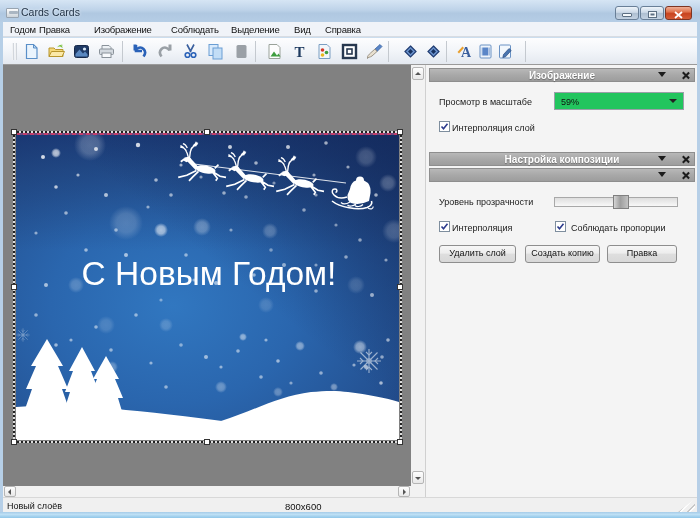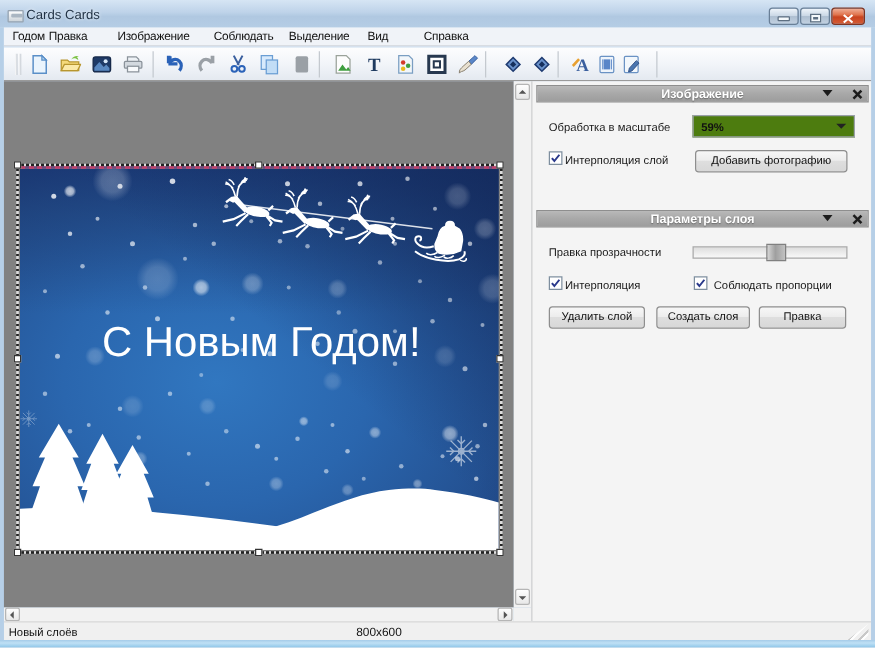--- a/index.html
+++ b/index.html
@@ -60,21 +60,21 @@
     border:1px solid #8e8e8e; }
   .phead .pt { position:absolute; width:100%; text-align:center; top:1px; font-size:10px; font-weight:bold; color:#fff;
     text-shadow:0 1px 1px rgba(80,80,80,.7); }
   .phead .pv { position:absolute; right:28px; top:3px; width:0; height:0;
     border-left:4px solid transparent; border-right:4px solid transparent; border-top:5px solid #1c1c1c; }
   .phead .px { position:absolute; right:5px; top:3px; width:7px; height:7px; }
   .phead .px:before, .phead .px:after { content:""; position:absolute; left:3px; top:-1px; width:1.6px; height:9px; background:#1c1c1c; }
   .phead .px:before { transform:rotate(45deg); }
   .phead .px:after { transform:rotate(-45deg); }
   .plabel { position:absolute; font-size:9px; color:#1a1a1a; white-space:nowrap; }
-  .pselect { position:absolute; background:#4d7c0f; border:1px solid #9aa0a8; font-size:9px; color:#111;font-weight:bold; }
+  .pselect { position:absolute; background:#22c55e; border:1px solid #9aa0a8; font-size:9px; color:#111; }
   .pselect .arr { position:absolute; right:6px; top:6px; width:0; height:0;
     border-left:4px solid transparent; border-right:4px solid transparent; border-top:4px solid #222; }
   .pbtn { position:absolute; background:linear-gradient(180deg,#f7f7f7 0%,#ededed 45%,#dedede 50%,#d8d8d8 100%);
     border:1px solid #8e8e8e; border-radius:3px; font-size:9px; color:#111; text-align:center; white-space:nowrap; }
   .cbox { position:absolute; width:11px; height:11px; background:#fff; border:1px solid #7e8e9e; }
   .cbox svg { position:absolute; left:0px; top:0px; }
   .slider-track { position:absolute; left:128px; top:132px; width:124px; height:10px;
     background:linear-gradient(180deg,#dedede,#f8f8f8); border:1px solid #a8a8a8; }
   .slider-thumb { position:absolute; left:187px; top:130px; width:16px; height:14px;
     background:linear-gradient(90deg,#d5d5d5,#9f9f9f 45%,#c2c2c2); border:1px solid #808080; }
@@ -118,21 +118,21 @@
     </svg>
   </div>
 
 <div class="abs" id="menubar">
   <span style="left:7px">Годом</span>
   <span style="left:36px">Правка</span>
   <span style="left:91px">Изображение</span>
   <span style="left:168px">Соблюдать</span>
   <span style="left:228px">Выделение</span>
   <span style="left:291px">Вид</span>
-  <span style="left:336px">Справка</span>
+  <span style="left:322px">Справка</span>
 </div>
 
 <div class="abs" id="toolbar">
   <div class="grip" style="left:9px"></div>
   <div class="grip" style="left:12px"></div>
   <div class="tsep" style="left:119px"></div>
   <div class="tsep" style="left:252px"></div>
   <div class="tsep" style="left:385px"></div>
   <div class="tsep" style="left:443px"></div>
   <div class="tsep" style="left:522px"></div>
@@ -486,58 +486,61 @@
     </div>
 </div>
 <div class="abs" id="sbcorner"></div>
 
 <div class="abs" id="panel">
   <div class="phead" style="top:3px">
       <span class="pt">Изображение</span>
       <span class="pv"></span>
       <span class="px"></span>
     </div>
-  <div class="plabel" style="left:13px; top:32px;">Обработка в масштабе</div>
+  <div class="plabel" style="left:13px; top:32px;">Просмотр в масштабе</div>
   <div class="pselect" style="left:128px; top:27px; width:130px; height:18px;">
       <span style="position:absolute; left:6px; top:4px;">59%</span>
       <span class="arr"></span>
     </div>
   <div class="cbox" style="left:13px; top:56px;">
       <svg width="9" height="9" viewBox="0 0 9 9">
         <path d="M1.5 4.5 L3.5 6.8 L7.5 1.8" stroke="#2b3a8c" stroke-width="1.6" fill="none"></path>
       </svg>
     </div>
   <div class="plabel" style="left:26px; top:58px;">Интерполяция слой</div>
-  <div class="pbtn" style="left:130px; top:55px; width:122px; height:18px; padding-top:2px;">Добавить фотографию</div>
-
-  <div class="phead" style="top:103px">
-      <span class="pt">Параметры слоя</span>
+
+  <div class="phead" style="top:87px">
+      <span class="pt">Настройка композиции</span>
       <span class="pv"></span>
       <span class="px"></span>
     </div>
-
-  <div class="plabel" style="left:13px; top:132px;">Правка прозрачности</div>
+  <div class="phead" style="top:103px">
+      <span class="pv"></span>
+      <span class="px"></span>
+    </div>
+
+  <div class="plabel" style="left:13px; top:132px;">Уровень прозрачности</div>
   <div class="slider-track"></div>
   <div class="slider-thumb"></div>
 
   <div class="cbox" style="left:13px; top:156px;">
       <svg width="9" height="9" viewBox="0 0 9 9">
         <path d="M1.5 4.5 L3.5 6.8 L7.5 1.8" stroke="#2b3a8c" stroke-width="1.6" fill="none"></path>
       </svg>
     </div>
   <div class="plabel" style="left:26px; top:158px;">Интерполяция</div>
   <div class="cbox" style="left:129px; top:156px;">
       <svg width="9" height="9" viewBox="0 0 9 9">
         <path d="M1.5 4.5 L3.5 6.8 L7.5 1.8" stroke="#2b3a8c" stroke-width="1.6" fill="none"></path>
       </svg>
     </div>
   <div class="plabel" style="left:145px; top:158px;">Соблюдать пропорции</div>
 
   <div class="pbtn" style="left:13px; top:180px; width:77px; height:18px; padding-top:2px;">Удалить слой</div>
-  <div class="pbtn" style="left:99px; top:180px; width:75px; height:18px; padding-top:2px;">Создать слоя</div>
+  <div class="pbtn" style="left:99px; top:180px; width:75px; height:18px; padding-top:2px;">Создать копию</div>
   <div class="pbtn" style="left:181px; top:180px; width:70px; height:18px; padding-top:2px;">Правка</div>
 </div>
 
 <div class="abs" id="statusbar">
   <span style="position:absolute; left:4px; top:2.5px;">Новый слоёв</span>
   <span style="position:absolute; left:282px; top:2.5px; font-size:9.5px;">800x600</span>
   <span style="position:absolute; right:2px; top:1px; width:17px; height:13px;
      background:repeating-linear-gradient(135deg, transparent 0 3px, #c8c8c8 3px 4.5px, #fdfdfd 4.5px 6px);
      clip-path:polygon(100% 0, 100% 100%, 0 100%);"></span>
 </div>

